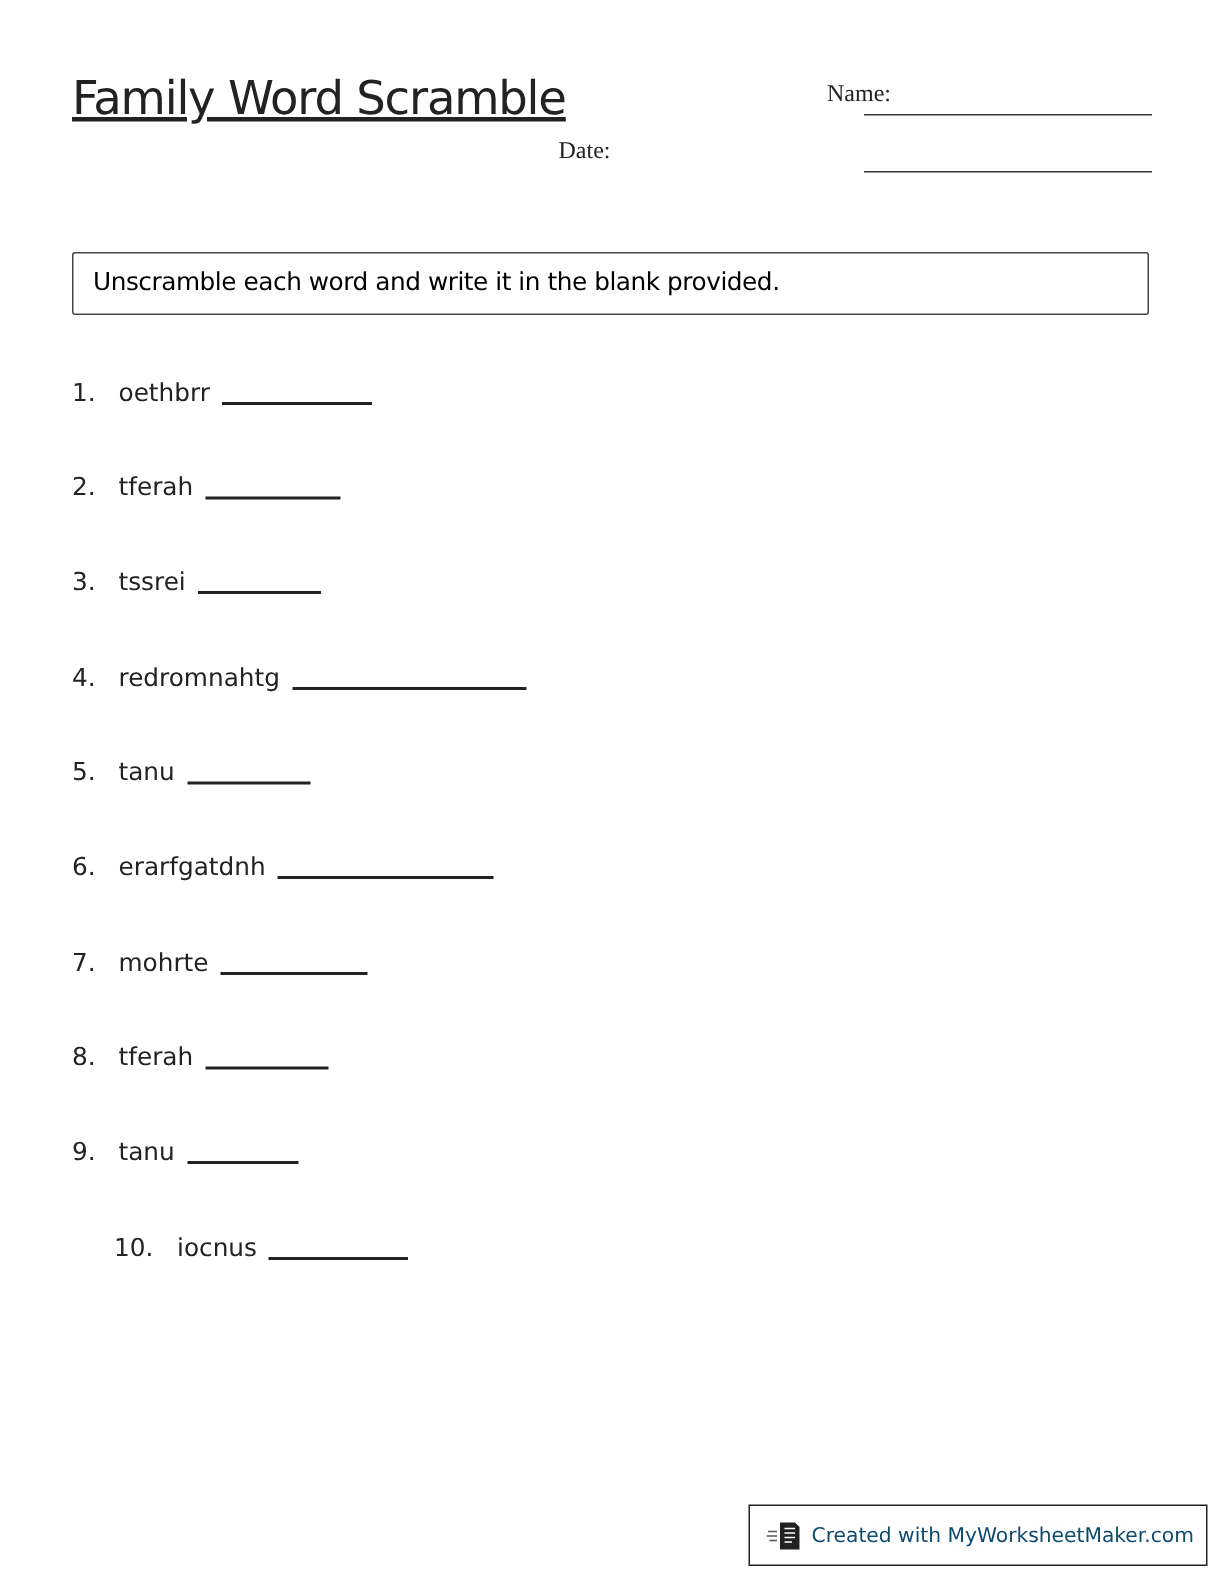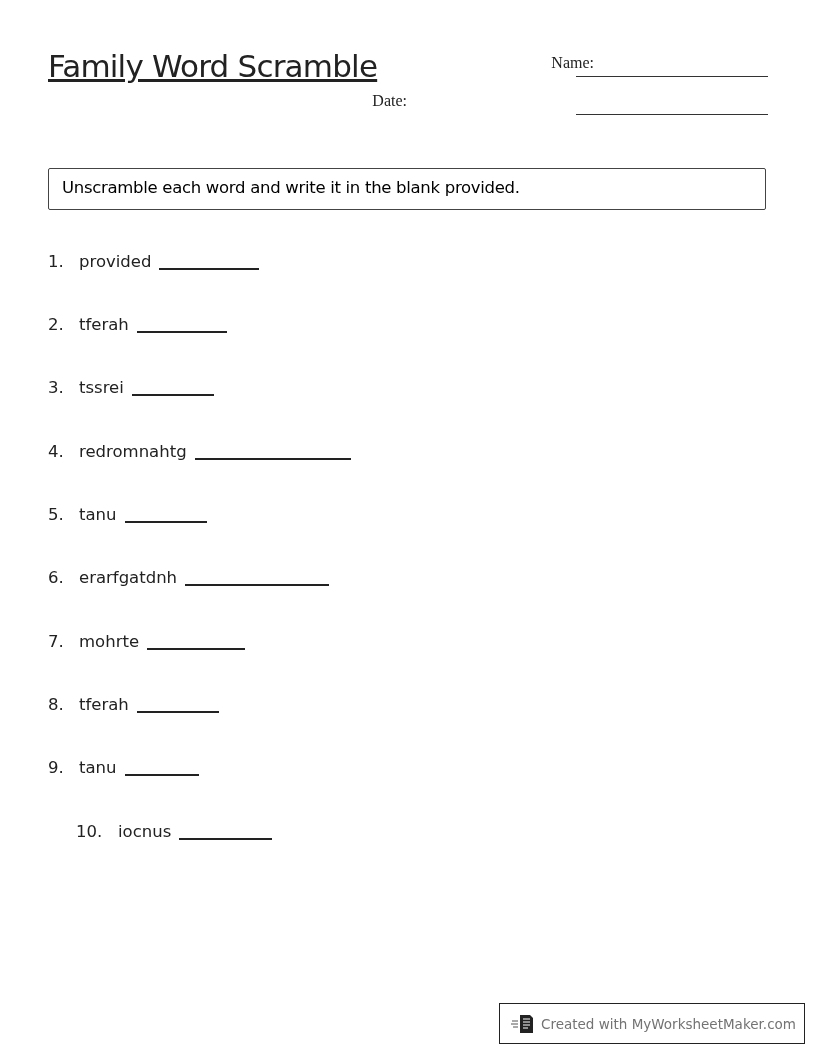--- a/index.html
+++ b/index.html
@@ -6,21 +6,21 @@
   body { width: 816px; height: 1056px; position: relative; overflow: hidden; color: #222; }
   .title { position: absolute; left: 48px; top: 48px; font-family: "DejaVu Sans", sans-serif; font-size: 31px; letter-spacing: -0.8px; color: #222; margin: 0; font-weight: normal; text-decoration: underline; }
   .field { position: absolute; font-family: "Liberation Serif", serif; font-size: 16px; color: #222; }
   .field .lbl { position: absolute; right: 246px; white-space: nowrap; }
   .field .line { position: absolute; left: 576px; width: 192px; border-bottom: 1.3px solid #333; }
   .instr { position: absolute; left: 48px; top: 168px; width: 718px; height: 42px; border: 1px solid #444; border-radius: 2px; box-sizing: border-box; font-family: "DejaVu Sans", sans-serif; font-size: 16.5px; letter-spacing: -0.3px; padding: 9px 13px; color: #000000; }
   .item { position: absolute; left: 48px; font-family: "DejaVu Sans", sans-serif; font-size: 16.5px; color: #222; white-space: nowrap; }
   .item .num { display: inline-block; width: 31px; }
   .item .num.wide { width: 42px; margin-left: 28px; }
   .item .blank { display: inline-block; border-bottom: 2px solid #222; margin-left: 8px; vertical-align: -3px; height: 1px; }
-  .credit { position: absolute; left: 499px; top: 1003px; width: 306px; height: 41px; border: 1.2px solid #222; box-sizing: border-box; font-family: "DejaVu Sans", sans-serif; font-size: 13.5px; color: #737373; display: flex; align-items: center; padding-left: 11px; }
+  .credit { position: absolute; left: 499px; top: 1003px; width: 306px; height: 41px; border: 1.2px solid #222; box-sizing: border-box; font-family: "DejaVu Sans", sans-serif; font-size: 13.5px; color: #0c4a6e; display: flex; align-items: center; padding-left: 11px; }
   .credit svg { margin-right: 6px; }
 </style>
 </head>
 <body>
 
 <h1 class="title">Family Word Scramble</h1>
 
 <div class="field" style="left:0; top:54px; width:816px; height:26px;padding-left:24px;">
   <span class="lbl" style="top:0;">Name:</span>
   <span class="line" style="top:0; height:22px;"></span>
@@ -28,21 +28,21 @@
 <div class="field" style="left:0; top:92px; width:653px; height:26px;">
   <span class="lbl" style="top:0;">Date:</span>
   <span class="line" style="top:0; height:22px;"></span>
 </div>
 
 <div class="instr">
   <span>Unscramble each word and write it in the blank provided.</span>
 </div>
 
 <div id="items">
-    <div class="item" style="top: 252px;"><span class="num">1.</span><span>provided</span><span class="blank" style="width: 100px;"></span></div>
+    <div class="item" style="top: 252px;"><span class="num">1.</span><span>oethbrr</span><span class="blank" style="width: 100px;"></span></div>
     <div class="item" style="top: 315px;"><span class="num">2.</span><span>tferah</span><span class="blank" style="width: 90px;"></span></div>
     <div class="item" style="top: 378px;"><span class="num">3.</span><span>tssrei</span><span class="blank" style="width: 82px;"></span></div>
     <div class="item" style="top: 442px;"><span class="num">4.</span><span>redromnahtg</span><span class="blank" style="width: 156px;"></span></div>
     <div class="item" style="top: 505px;"><span class="num">5.</span><span>tanu</span><span class="blank" style="width: 82px;"></span></div>
     <div class="item" style="top: 568px;"><span class="num">6.</span><span>erarfgatdnh</span><span class="blank" style="width: 144px;"></span></div>
     <div class="item" style="top: 632px;"><span class="num">7.</span><span>mohrte</span><span class="blank" style="width: 98px;"></span></div>
     <div class="item" style="top: 695px;"><span class="num">8.</span><span>tferah</span><span class="blank" style="width: 82px;"></span></div>
     <div class="item" style="top: 758px;"><span class="num">9.</span><span>tanu</span><span class="blank" style="width: 74px;"></span></div>
     <div class="item" style="top: 822px;"><span class="num wide">10.</span><span>iocnus</span><span class="blank" style="width: 93px;"></span></div>
   </div>

